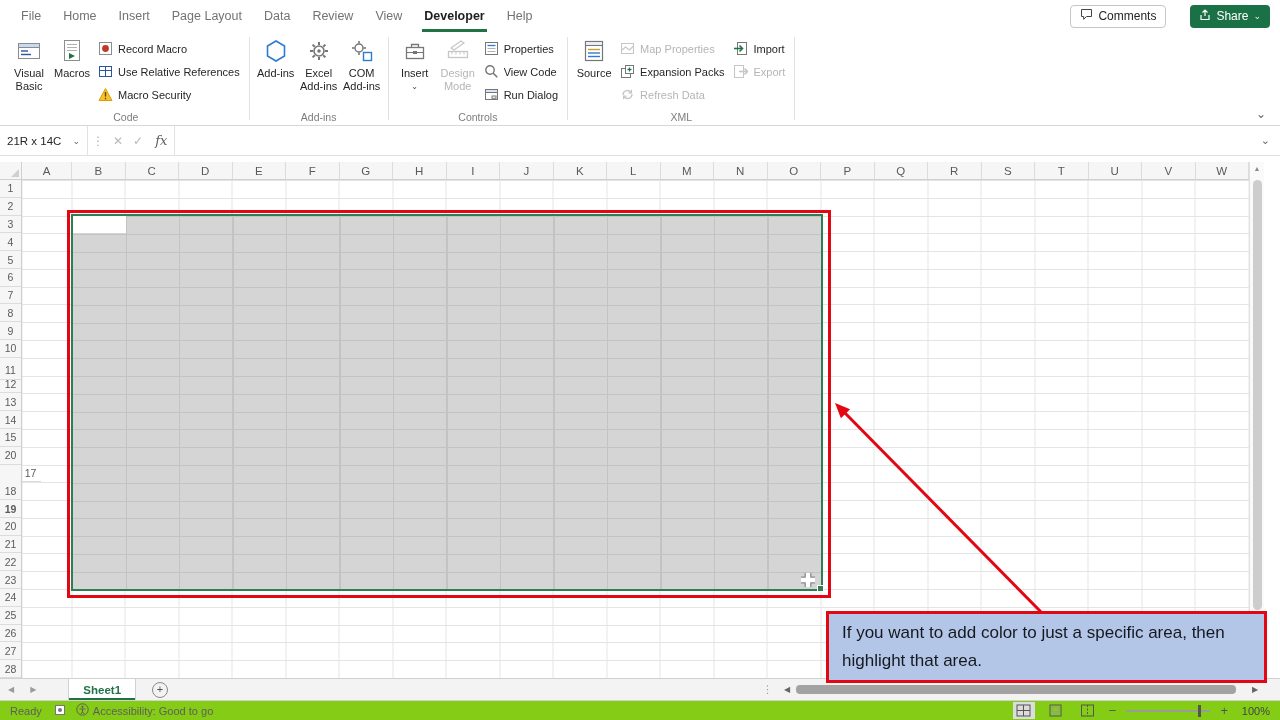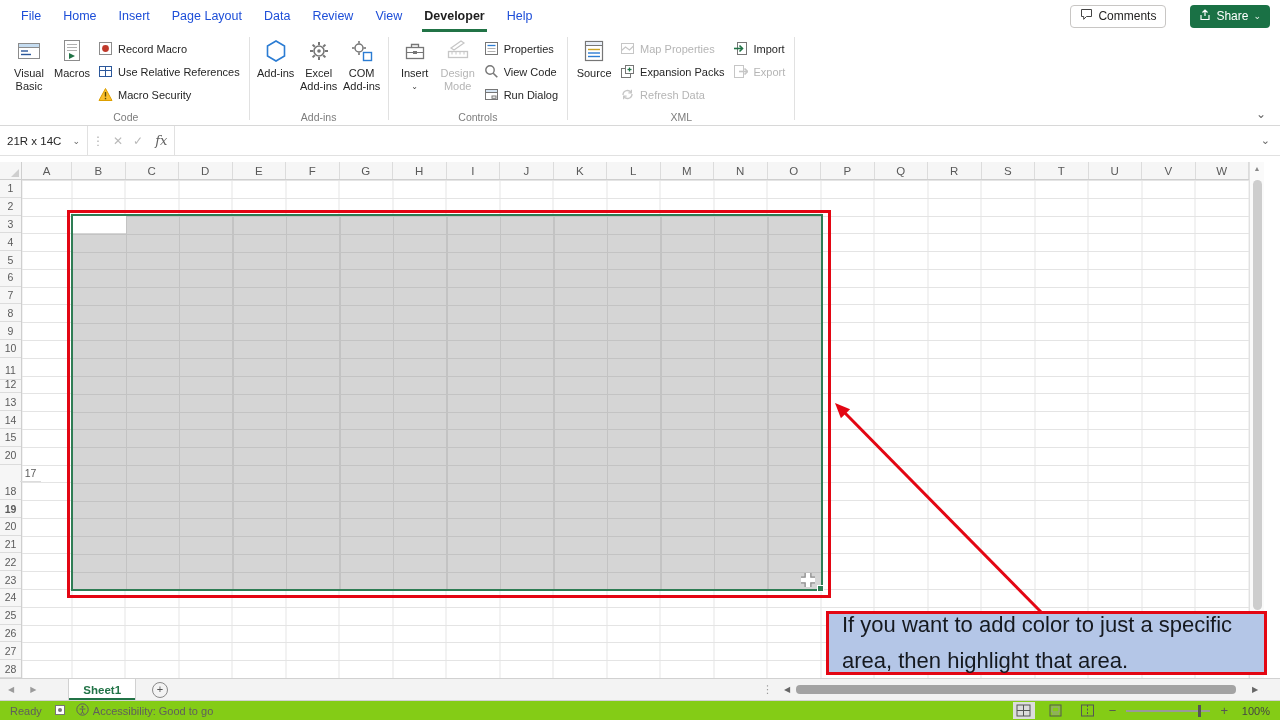--- a/index.html
+++ b/index.html
@@ -2,21 +2,21 @@
 <html><head>
 <meta charset="utf-8">
 <style>
   *{margin:0;padding:0;box-sizing:border-box}
   html,body{width:1280px;height:720px;overflow:hidden}
   body{font-family:"Liberation Sans",sans-serif;background:#fff;position:relative;color:#262626}
 
   
   .menubar{position:absolute;top:0;left:0;right:0;height:32px;background:#fff;display:flex;align-items:center}
   .menu-items{display:flex;height:100%;padding-left:10px}
-  .menu-item{padding:0 11px;font-size:12.5px;color:#1d4ed8;display:flex;align-items:center;height:100%;position:relative;cursor:default;white-space:nowrap}
+  .menu-item{padding:0 11px;font-size:12.5px;color:#737373;display:flex;align-items:center;height:100%;position:relative;cursor:default;white-space:nowrap}
   .menu-item.active{color:#1e1e1e;font-weight:700}
   .menu-item.active::after{content:"";position:absolute;left:9px;right:9px;bottom:0;height:3px;background:#217346}
   .menubar-right{margin-left:auto;display:flex;gap:24px;padding-right:10px;align-items:center}
   .comments-btn{display:flex;align-items:center;gap:5px;border:1px solid #c8c6c4;background:#fff;border-radius:4px;height:23px;padding:0 9px;font-size:12px;color:#252423}
   .share-btn{display:flex;align-items:center;gap:5px;background:#1a7145;border:none;border-radius:4px;height:23px;padding:0 9px;font-size:12px;color:#fff}
   .share-chev{font-size:9px;line-height:1;color:#e8f3ec}
 
   
   .ribbon{position:absolute;top:32px;left:0;right:0;height:94px;background:#fff;border-bottom:1px solid #d8d8d8;display:flex;align-items:stretch;padding-left:4px}
   .rgroup{position:relative;display:flex;padding:3px 5px 16px}
@@ -64,21 +64,21 @@
   .fill-handle{position:absolute;left:795px;top:405px;width:7px;height:7px;background:#2e7d54;border:1px solid #fff}
   .vscroll{position:absolute;left:1249px;top:162px;width:15px;height:516px;background:#fafafa;border-left:1px solid #e1e1e1}
   .vs-up{position:absolute;top:3px;left:0;right:0;text-align:center;font-size:7px;color:#8a8a8a}
   .vs-thumb{position:absolute;left:2.5px;top:18px;width:9px;height:430px;background:#cdcdcd;border-radius:5px}
   .vs-down{position:absolute;bottom:3px;left:0;right:0;text-align:center;font-size:7px;color:#8a8a8a}
 
   
   .red-rect{position:absolute;left:67px;top:210px;width:764px;height:388px;border:3px solid #e30613;z-index:5;pointer-events:none}
   .arrow-overlay{position:absolute;left:0;top:0;z-index:6;pointer-events:none}
   .cell-cursor{position:absolute;left:799px;top:571px;z-index:6;pointer-events:none}
-  .callout{position:absolute;left:826px;top:611px;width:441px;height:64px;background:#b4c6e7;border:3px solid #e30613;z-index:7;display:flex;align-items:center;padding:2px 30px 2px 13px;font-size:22px;color:#15191f;line-height:1.65}
+  .callout{position:absolute;left:826px;top:611px;width:441px;height:72px;background:#b4c6e7;border:3px solid #e30613;z-index:7;display:flex;align-items:center;padding:2px 30px 2px 13px;font-size:17px;color:#15191f;line-height:1.65}
 
   
   .tabbar{position:absolute;top:678px;left:0;right:0;height:22px;background:#f3f3f3;border-top:1px solid #d1d1d1;display:flex;align-items:center}
   .tb-nav{color:#9b9b9b;font-size:8px;padding:0 8px}
   .sheet-tab{height:100%;background:#fff;border-right:1px solid #d1d1d1;border-left:1px solid #d1d1d1;display:flex;align-items:center;padding:0 14px;font-size:11.5px;font-weight:700;color:#217346;position:relative;margin-left:24px}
   .sheet-tab::after{content:"";position:absolute;bottom:0;left:0;right:0;height:2px;background:#217346}
   .tb-add{width:16px;height:16px;border:1px solid #8a8a8a;border-radius:50%;display:flex;align-items:center;justify-content:center;font-size:11px;color:#555;margin-left:16px;line-height:1}
   .tb-dots{position:absolute;left:762px;color:#9b9b9b;font-size:11px}
   .hs-left{position:absolute;left:784px;color:#666;font-size:8px}
   .hs-right{position:absolute;left:1252px;color:#666;font-size:8px}

